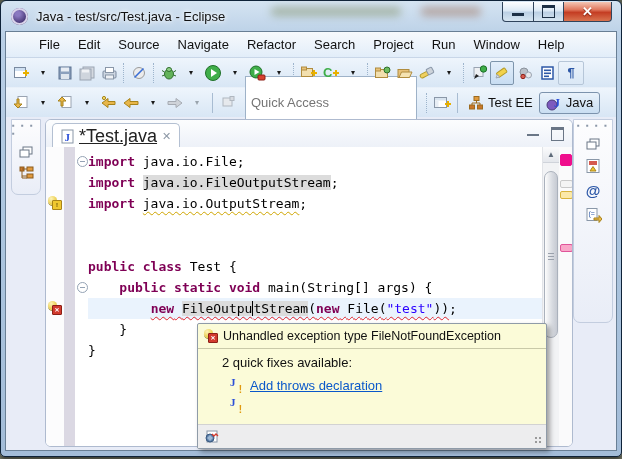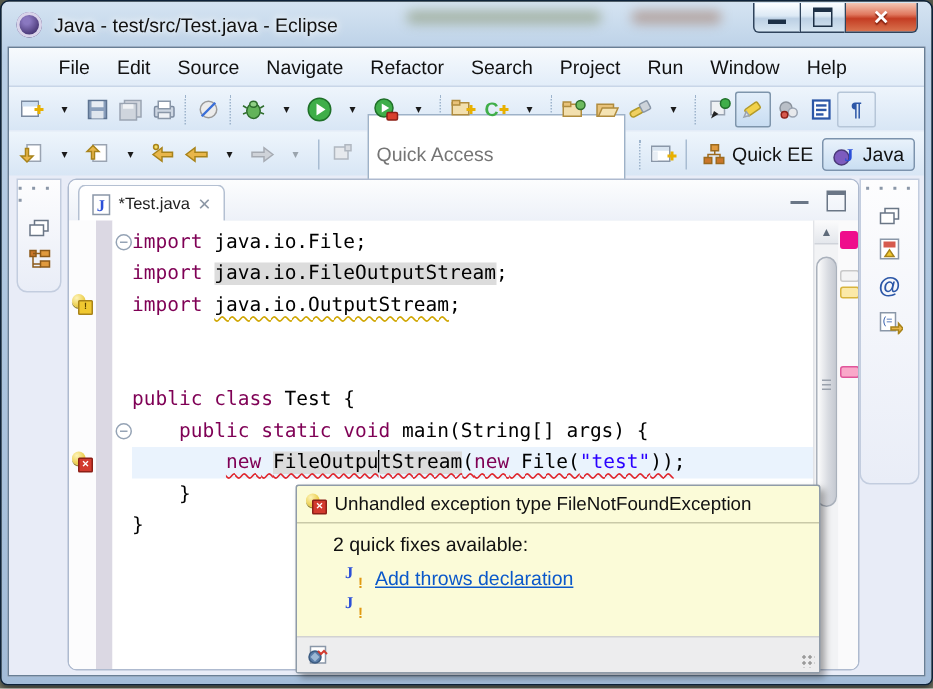--- a/index.html
+++ b/index.html
@@ -46,33 +46,33 @@
   .main{flex:1;position:relative;}
   .ministrip{position:absolute;background:linear-gradient(180deg,#fdfdfe,#e9edf7);border:1px solid #c3cddf;border-radius:0 0 7px 7px;display:flex;flex-direction:column;align-items:center;padding-top:2px;}
   .ministrip.left{left:5px;top:2px;width:28px;height:72px;}
   .ministrip.right{right:3px;top:2px;width:38px;height:200px;}
   .dots{color:#8b97a8;font-size:8px;letter-spacing:2px;line-height:8px;}
   .mini-ic{margin-top:8px;}
   
   .editor{position:absolute;left:39px;top:2px;width:526px;bottom:3px;background:#fff;border:1px solid #aebacf;border-radius:6px;overflow:hidden;}
   .tabbar{height:27px;background:linear-gradient(180deg,#fcfdfe,#edf1f8);border-bottom:1px solid #d4dcea;position:relative;}
   .tab{position:absolute;left:6px;top:3px;height:24px;background:#fff;border:1px solid #b4c0d2;border-bottom:none;border-radius:5px 5px 0 0;display:flex;align-items:center;padding:0 8px;gap:5px;}
-  .tab-label{font-size:11px;color:#222;}
+  .tab-label{font-size:18px;color:#222;text-decoration:underline;}
   .tab-close{color:#8d98a6;font-size:11px;}
   .edwinbtns{position:absolute;right:8px;top:7px;display:flex;gap:12px;}
   .ed-min{width:12px;height:4px;border-bottom:2px solid #6a7686;margin-top:3px;}
   .ed-max{width:11px;height:10px;border:1px solid #6a7686;border-top:3px solid #6a7686;}
   .codearea{position:absolute;left:0;top:27px;right:0;bottom:0;background:#fff;}
   .ruler{position:absolute;left:0;top:0;width:18px;bottom:0;background:#fcfcfd;}
   .band{position:absolute;left:18px;top:0;width:11px;bottom:0;background:#dbd8e3;}
   .foldcol{position:absolute;left:29px;top:0;width:13px;bottom:0;background:#fff;}
   .code{position:absolute;left:42px;top:0;right:30px;bottom:0;font-family:"DejaVu Sans Mono","Liberation Mono",monospace;font-size:13px;}
   .cl{position:absolute;left:0;right:0;height:21px;line-height:21px;white-space:pre;color:#000;}
   .cl.hl{background:#eaf3fd;}
-  .k{color:#7f0055;font-weight:normal;}
+  .k{color:#7f0055;font-weight:bold;}
   .s{color:#2a00ff;}
   .o{background:#dcdcdc;}
   .uw{text-decoration-line:underline;text-decoration-style:wavy;text-decoration-color:#cfa500;text-decoration-thickness:1px;text-underline-offset:3px;}
   .ue{text-decoration-line:underline;text-decoration-style:wavy;text-decoration-color:#e0242b;text-decoration-thickness:1px;text-underline-offset:3px;}
   .caret{display:inline-block;width:0;border-left:1.5px solid #000;height:15px;vertical-align:-3px;}
   .fold{position:absolute;left:2px;width:9px;height:9px;border:1px solid #95a3b5;border-radius:50%;background:#fff linear-gradient(#95a3b5,#95a3b5) center/5px 1px no-repeat;}
   .annic{position:absolute;left:2px;width:14px;height:14px;}
   .bulb{position:absolute;left:0;top:0;width:9px;height:9px;border-radius:50%;background:radial-gradient(circle at 35% 30%,#fdf3b9,#e9c93e 70%,#c89a1e);box-shadow:0 1px 0 #9a8a3a;}
   .ovl{position:absolute;right:0;bottom:0;width:8px;height:8px;font-size:6px;line-height:8px;text-align:center;color:#fff;font-weight:bold;border-radius:1px;}
   .ovl.err{background:#d23a2e;border:1px solid #8c1f16;}
@@ -348,21 +348,21 @@
           </svg>
         </div>
       <div class="vsep"></div>
       <div class="persp">
         <svg width="16" height="16">
             <rect x="6" y="1.5" width="5" height="4" fill="#e09a3e" stroke="#9c6a1e"></rect>
             <rect x="1.5" y="10" width="5" height="4" fill="#c9762a" stroke="#9c6a1e"></rect>
             <rect x="9.5" y="10" width="5" height="4" fill="#c9762a" stroke="#9c6a1e"></rect>
             <path d="M8.5 5.5 V8 M4 10 V8 H12 V10" stroke="#9c6a1e" fill="none"></path>
           </svg>
-        <span>Quick EE</span>
+        <span>Test EE</span>
       </div>
       <div class="persp active">
         <svg width="16" height="16">
             <circle cx="6" cy="10" r="5" fill="#7d5bbe" stroke="#4b3a78"></circle>
             <text x="8" y="12" font-size="12" font-weight="bold" fill="#2b4fd8" font-family="Liberation Serif">J</text>
           </svg>
         <span>Java</span>
       </div>
     </div>
 

